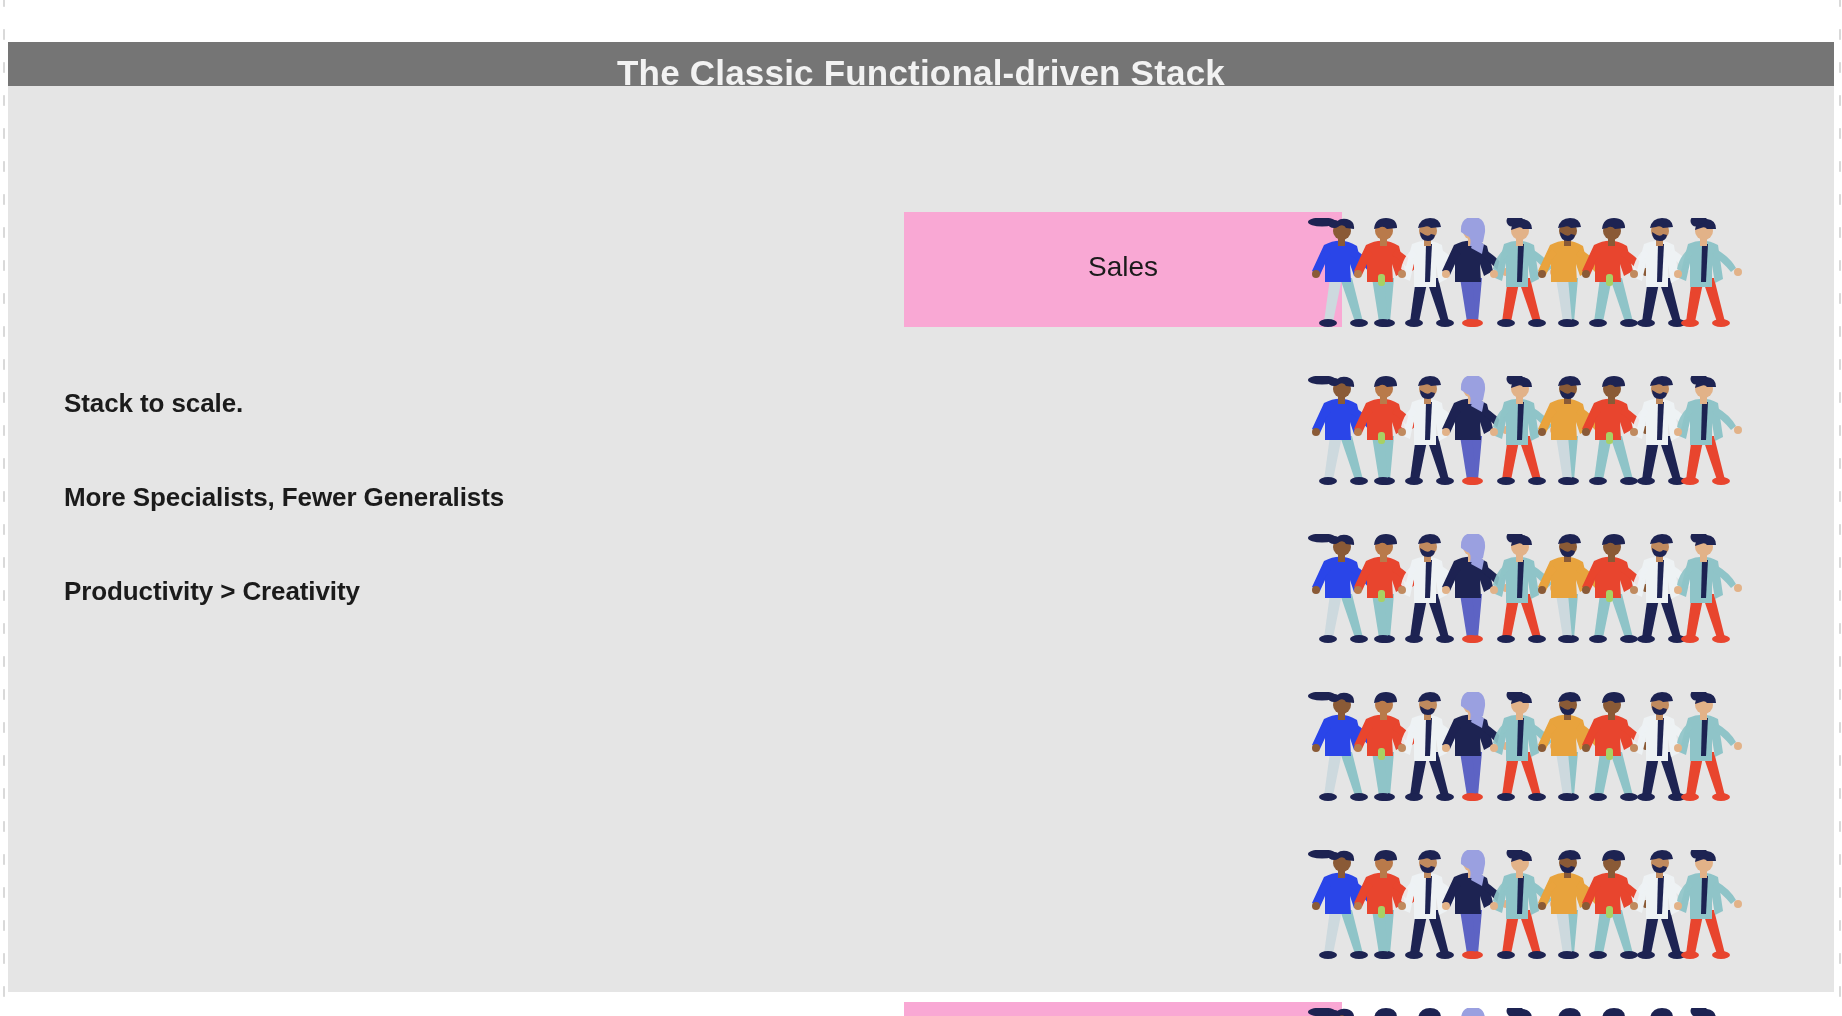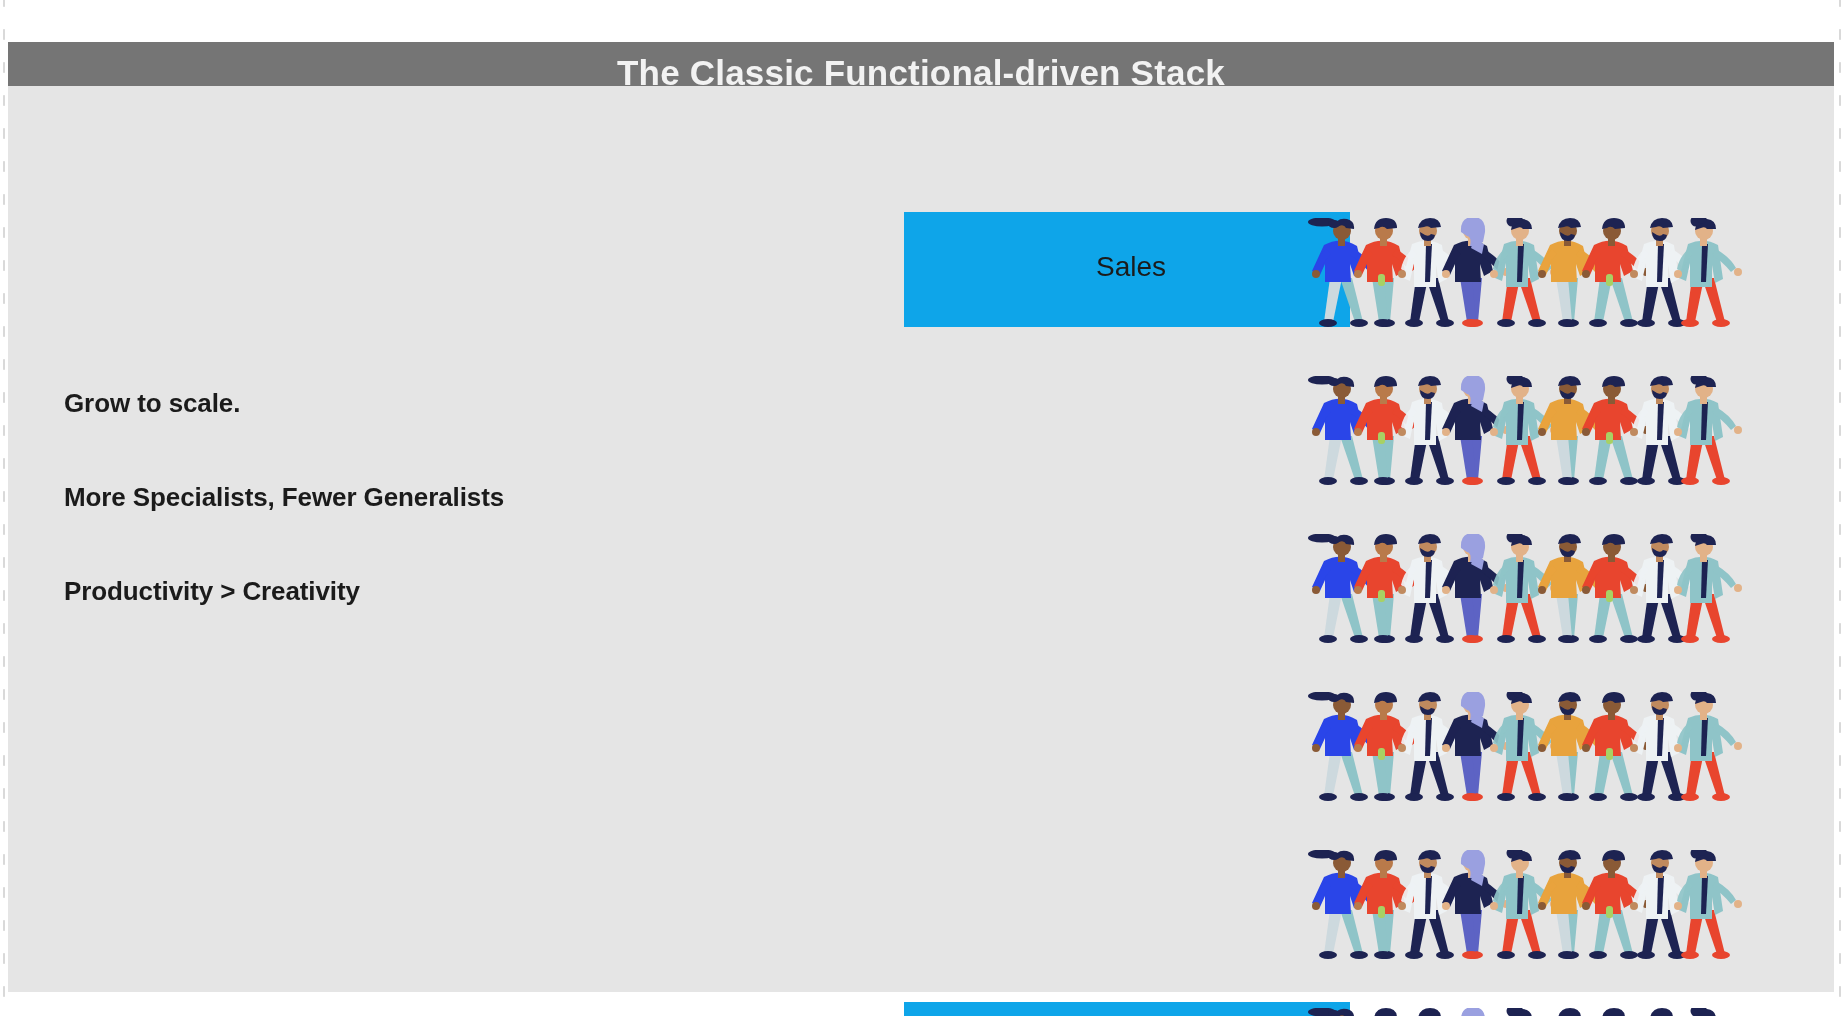--- a/index.html
+++ b/index.html
@@ -112,25 +112,24 @@
     position: relative;
     height: 138px;
     margin-bottom: 20px;
   }
   .dept-box {
     position: absolute;
     left: 896px;
     top: 0;
     width: 438px;
     height: 115px;
-    background: #0ea5e9;
+    background: #f9a8d4;
     display: flex;
     align-items: center;
     justify-content: center;
-    padding-left: 8px;
   }
   .dept-label {
     color: #1b1b1b;
     font-size: 28px;
     font-weight: normal;
     white-space: nowrap;
     position: relative;
     top: -3px;
   }
 
@@ -156,21 +155,21 @@
 
   <div id="title-band">
     <div id="title-text">
       <span>The Classic </span><span class="u">Functional-driven</span><span> Stack</span>
     </div>
   </div>
 
   <div id="content">
 
     <div id="statements">
-      <div class="statement">Grow to scale.</div>
+      <div class="statement">Stack to scale.</div>
       <div class="statement">More Specialists, Fewer Generalists</div>
       <div class="statement">Productivity &gt; Creativity</div>
     </div>
 
     <div id="rows">
 
       <div class="row">
         <div class="dept-box">
           <span class="dept-label">Sales</span>
         </div>

